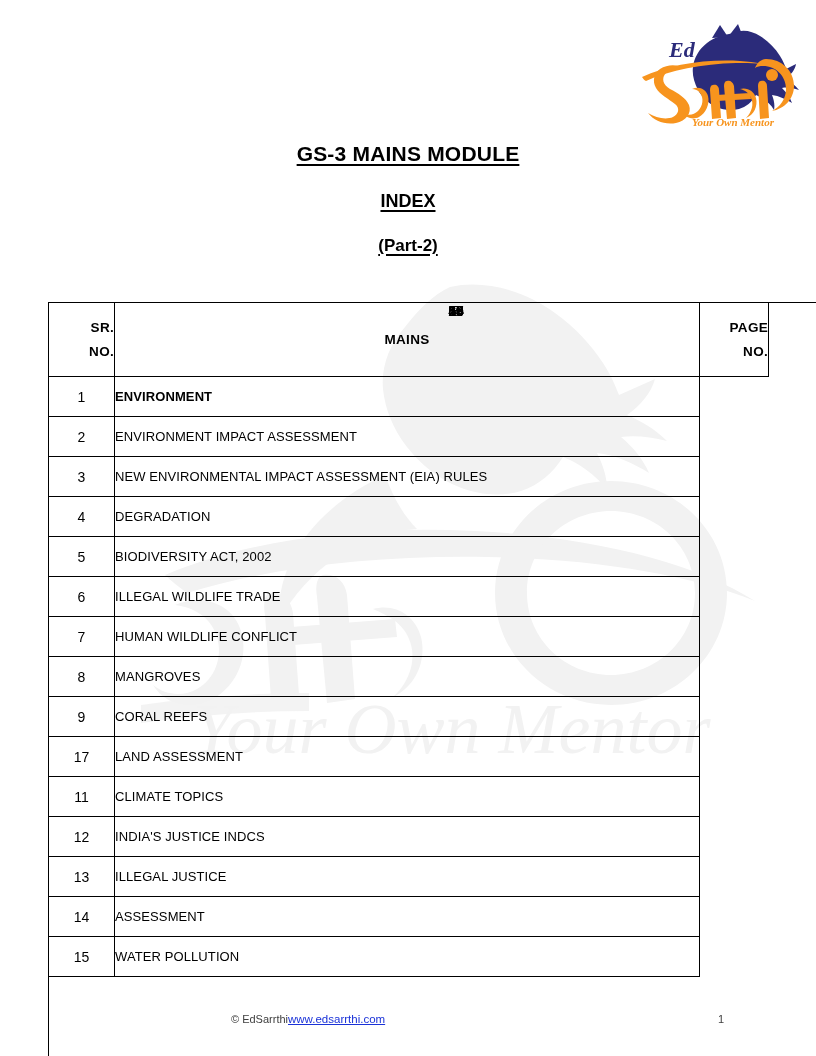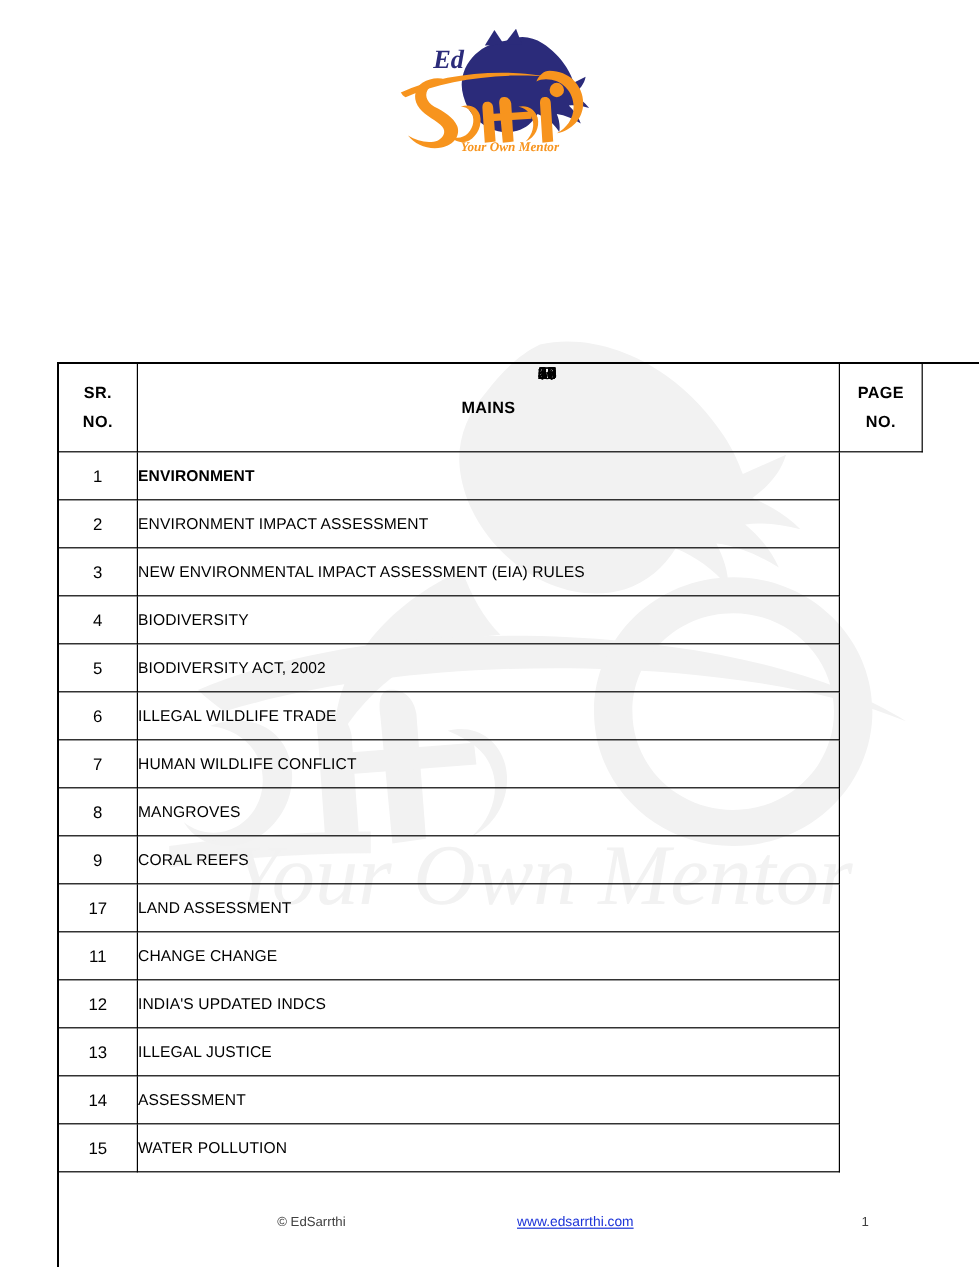--- a/index.html
+++ b/index.html
@@ -41,21 +41,21 @@
 
   
   .logo-wrap {
     position: absolute;
     left: 0;
     top: 18px;
     width: 816px;
     height: 112px;
     display: flex;
     align-items: center;
-    justify-content: center;
+    justify-content: flex-end;
     z-index: 2;
   }
   .logo {
     position: relative;
     width: 200px;
     height: 110px;
   }
   .logo svg { width: 100%; height: 100%; display: block; }
 
   
@@ -120,21 +120,21 @@
   col.c-top  { width: 585px; }
   col.c-page { width: 69px; }
 
   thead th {
     height: 74px;
     vertical-align: middle;
     font-size: 13.5px;
     font-weight: bold;
     letter-spacing: .3px;
   }
-  thead th .two-line { line-height: 24px; }
+  thead th .two-line { line-height: 24px; text-align: right; }
 
   tbody td {
     height: 40px;
     font-size: 13px;
     font-weight: normal;
     vertical-align: middle;
   }
   td.sr {
     text-align: center;
     font-size: 14px;
@@ -161,21 +161,21 @@
     top: 1007px;
     width: 720px;
     height: 24px;
     display: flex;
     align-items: center;
     z-index: 2;
     font-size: 11px;
     color: #404040;
   }
   .footer .f-left   { flex: 0 0 240px; text-align: right; }
-  .footer .f-center { flex: 1 1 auto;  text-align: right; }
+  .footer .f-center { flex: 1 1 auto;  text-align: left; }
   .footer .f-right  { flex: 0 0 240px; text-align: right; padding-right: 44px; }
   .footer .f-center a {
     color: #1a32d8;
     text-decoration: underline;
     font-size: 11.5px;
   }
 </style>
 </head>
 <body>
 
@@ -270,20 +270,31 @@
                  C164 88 170 80 170 70 C170 57 160 47 147 47 C144 47 141 47.6 139 49
                  C141 44 145 40 150 40 Z" fill="#F7941E"></path>
 
         <g fill="#F7941E" font-family="'Liberation Serif', serif" font-style="italic" font-weight="bold" font-size="11">
           <text x="76" y="107">Your Own Mentor</text>
         </g>
       </svg>
     </div>
   </div>
 
+  <div class="headings">
+    <div class="h-main">
+      <span>GS-3 MAINS MODULE</span>
+    </div>
+    <div class="h-sub">
+      <span>INDEX</span>
+    </div>
+    <div class="h-part">
+      <span>(Part-2)</span>
+    </div>
+  </div>
 
   <div class="table-wrap">
     <table class="index-table">
       <colgroup>
         <col class="c-sr">
         <col class="c-top">
         <col class="c-page">
       </colgroup>
       <thead>
         <tr>
@@ -315,21 +326,21 @@
             <td class="topic">ENVIRONMENT IMPACT ASSESSMENT</td>
             <td class="page">8</td>
           </tr>
           <tr>
             <td class="sr">3</td>
             <td class="topic">NEW ENVIRONMENTAL IMPACT ASSESSMENT (EIA) RULES</td>
             <td class="page">15</td>
           </tr>
           <tr>
             <td class="sr">4</td>
-            <td class="topic">BIODIVERSITY</td>
+            <td class="topic">DEGRADATION</td>
             <td class="page">17</td>
           </tr>
           <tr>
             <td class="sr">5</td>
             <td class="topic">BIODIVERSITY ACT, 2002</td>
             <td class="page">19</td>
           </tr>
           <tr>
             <td class="sr">6</td>
             <td class="topic">ILLEGAL WILDLIFE TRADE</td>
@@ -350,26 +361,26 @@
             <td class="topic">CORAL REEFS</td>
             <td class="page">34</td>
           </tr>
           <tr>
             <td class="sr">17</td>
             <td class="topic">LAND ASSESSMENT</td>
             <td class="page">38</td>
           </tr>
           <tr>
             <td class="sr">11</td>
-            <td class="topic">CHANGE CHANGE</td>
+            <td class="topic">CLIMATE TOPICS</td>
             <td class="page">45</td>
           </tr>
           <tr>
             <td class="sr">12</td>
-            <td class="topic">INDIA'S UPDATED INDCS</td>
+            <td class="topic">INDIA'S JUSTICE INDCS</td>
             <td class="page">56</td>
           </tr>
           <tr>
             <td class="sr">13</td>
             <td class="topic">ILLEGAL JUSTICE</td>
             <td class="page">59</td>
           </tr>
           <tr>
             <td class="sr">14</td>
             <td class="topic">ASSESSMENT</td>

